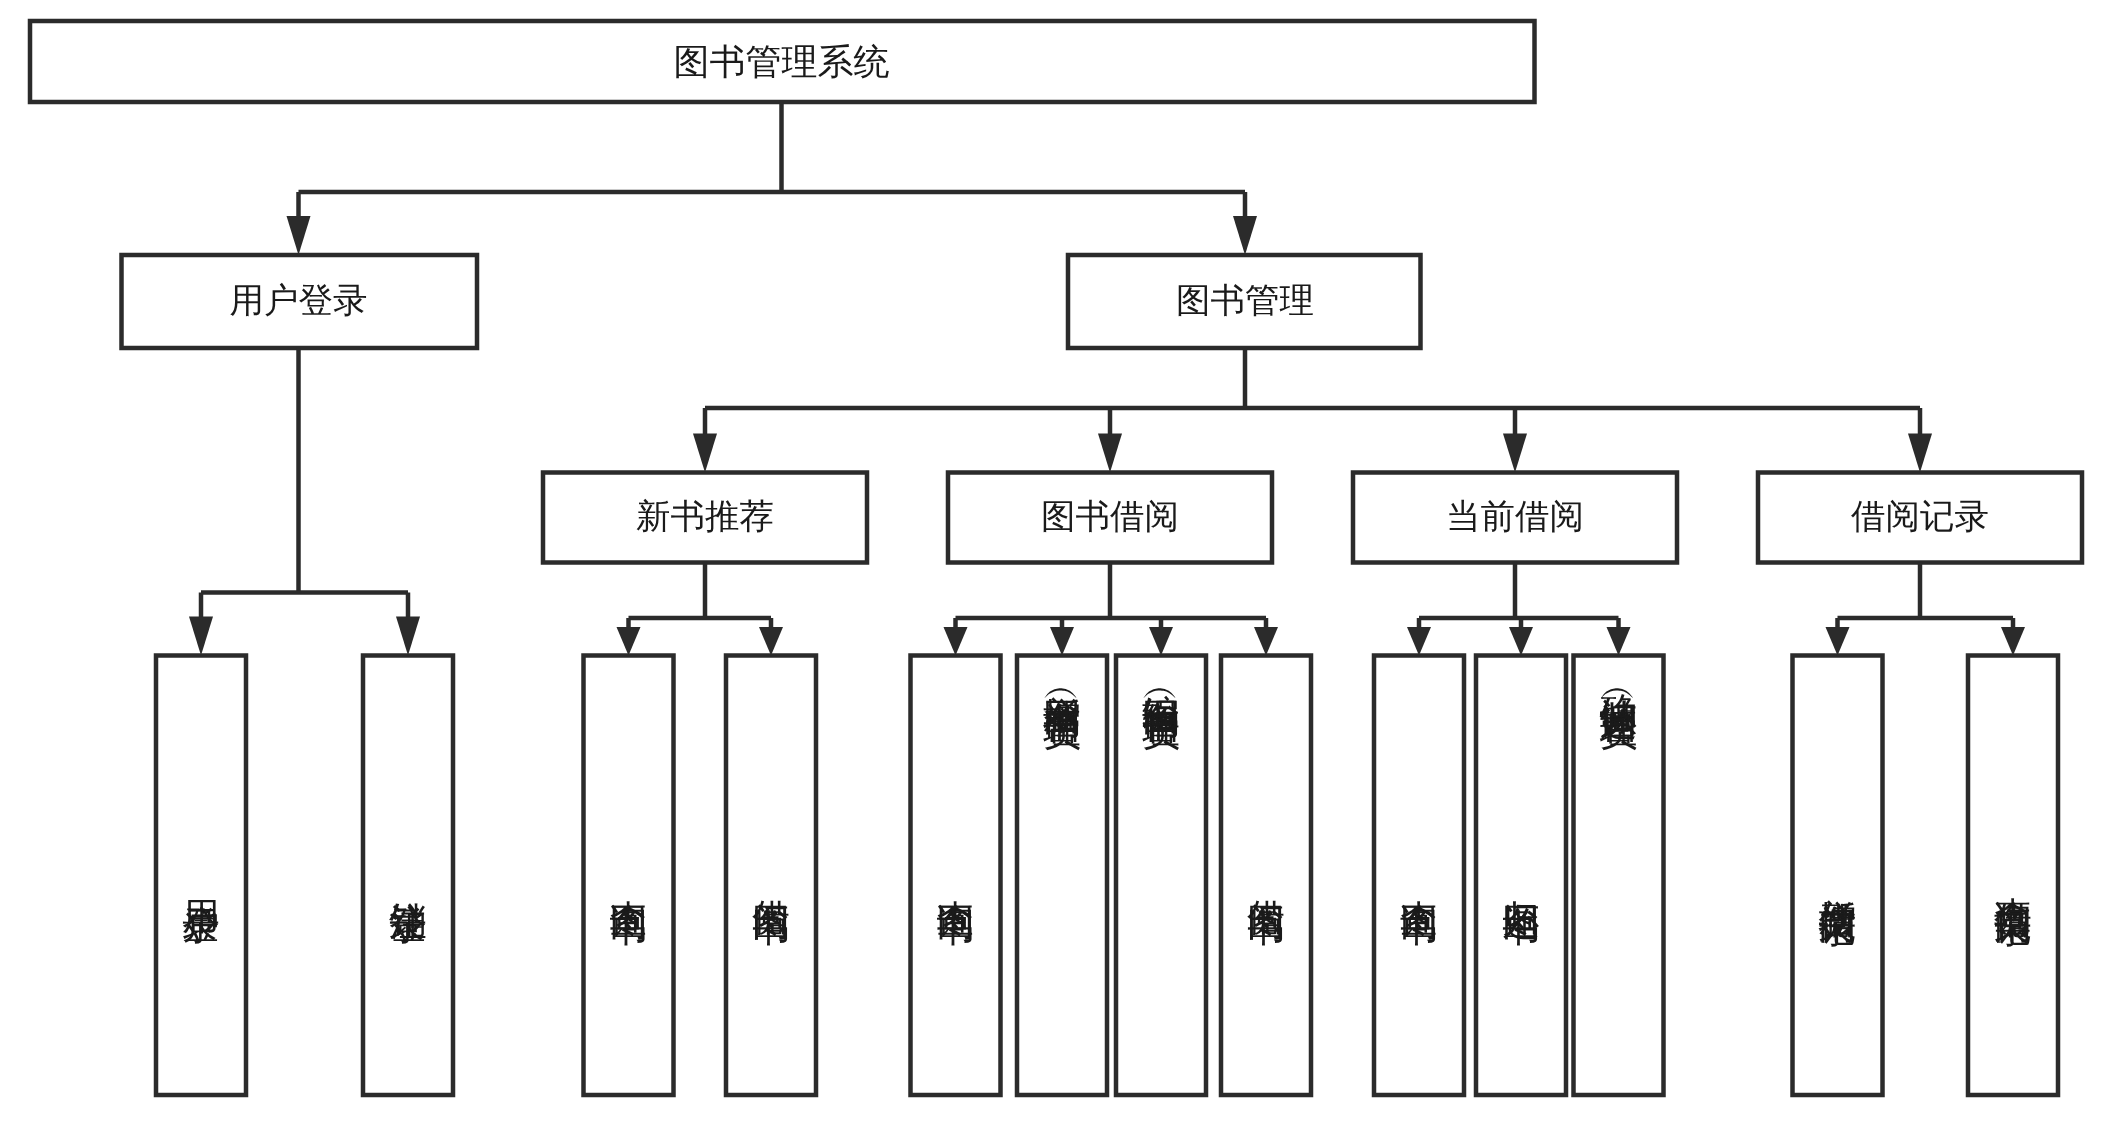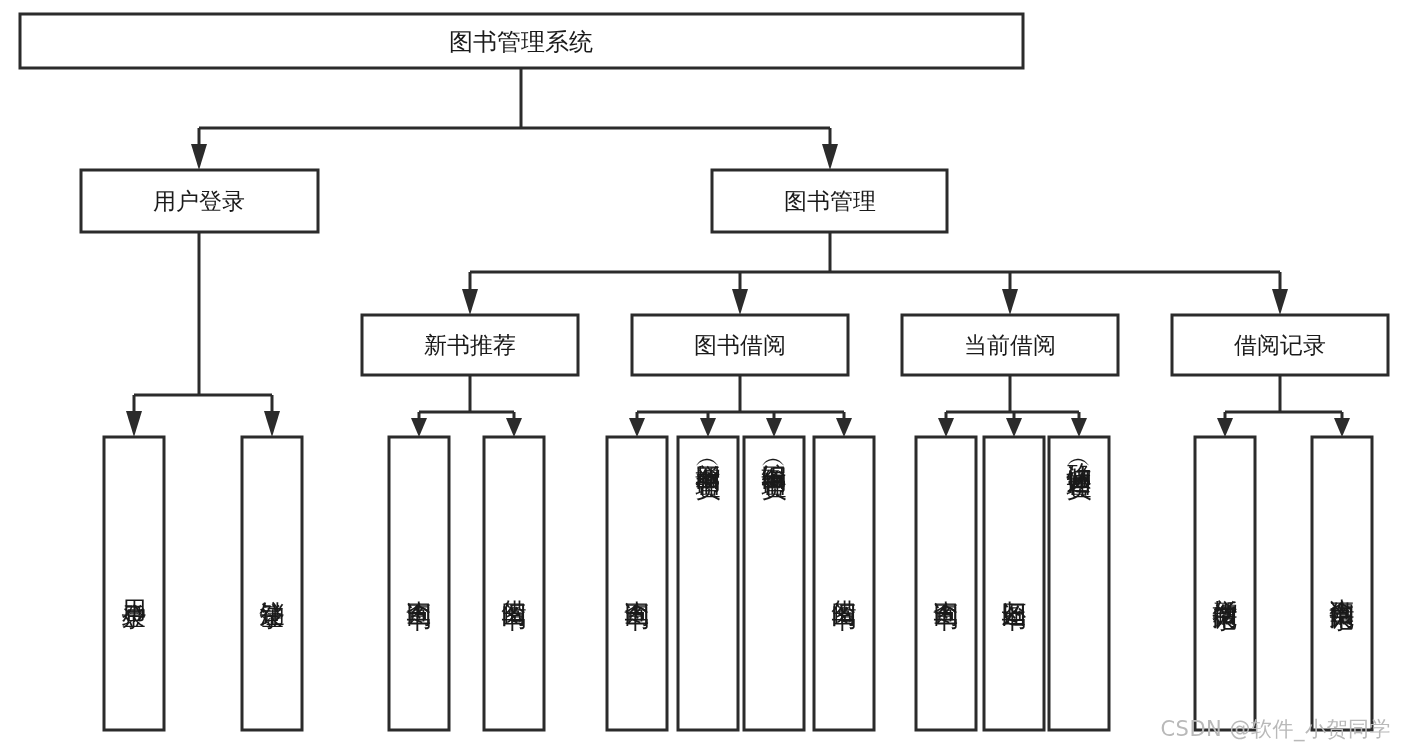--- a/index.html
+++ b/index.html
@@ -226,15 +226,14 @@
   <div class="leaf-label" style="left:744px; top:437px; width:60px; height:293px; display:flex; align-items:center; justify-content:flex-start; padding-top:6px; box-sizing:border-box;">编辑图书（管理员）</div>
   <div class="leaf-label" style="left:814px; top:437px; width:60px; height:293px; display:flex; align-items:center; justify-content:center;">借阅图书</div>
 
   <div class="leaf-label" style="left:916px; top:437px; width:60px; height:293px; display:flex; align-items:center; justify-content:center;">查询图书</div>
   <div class="leaf-label" style="left:984px; top:437px; width:60px; height:293px; display:flex; align-items:center; justify-content:center;">归还图书</div>
   <div class="leaf-label" style="left:1049px; top:437px; width:60px; height:293px; display:flex; align-items:center; justify-content:flex-start; padding-top:6px; box-sizing:border-box;">确认归还（管理员）</div>
 
   <div class="leaf-label" style="left:1195px; top:437px; width:60px; height:293px; display:flex; align-items:center; justify-content:center;">新增借阅记录</div>
   <div class="leaf-label" style="left:1312px; top:437px; width:60px; height:293px; display:flex; align-items:center; justify-content:center;">查询借阅记录</div>
 
-  <div class="watermark">CSDN @软件_小贺同学</div>
 
 </div>
 
 </body></html>

